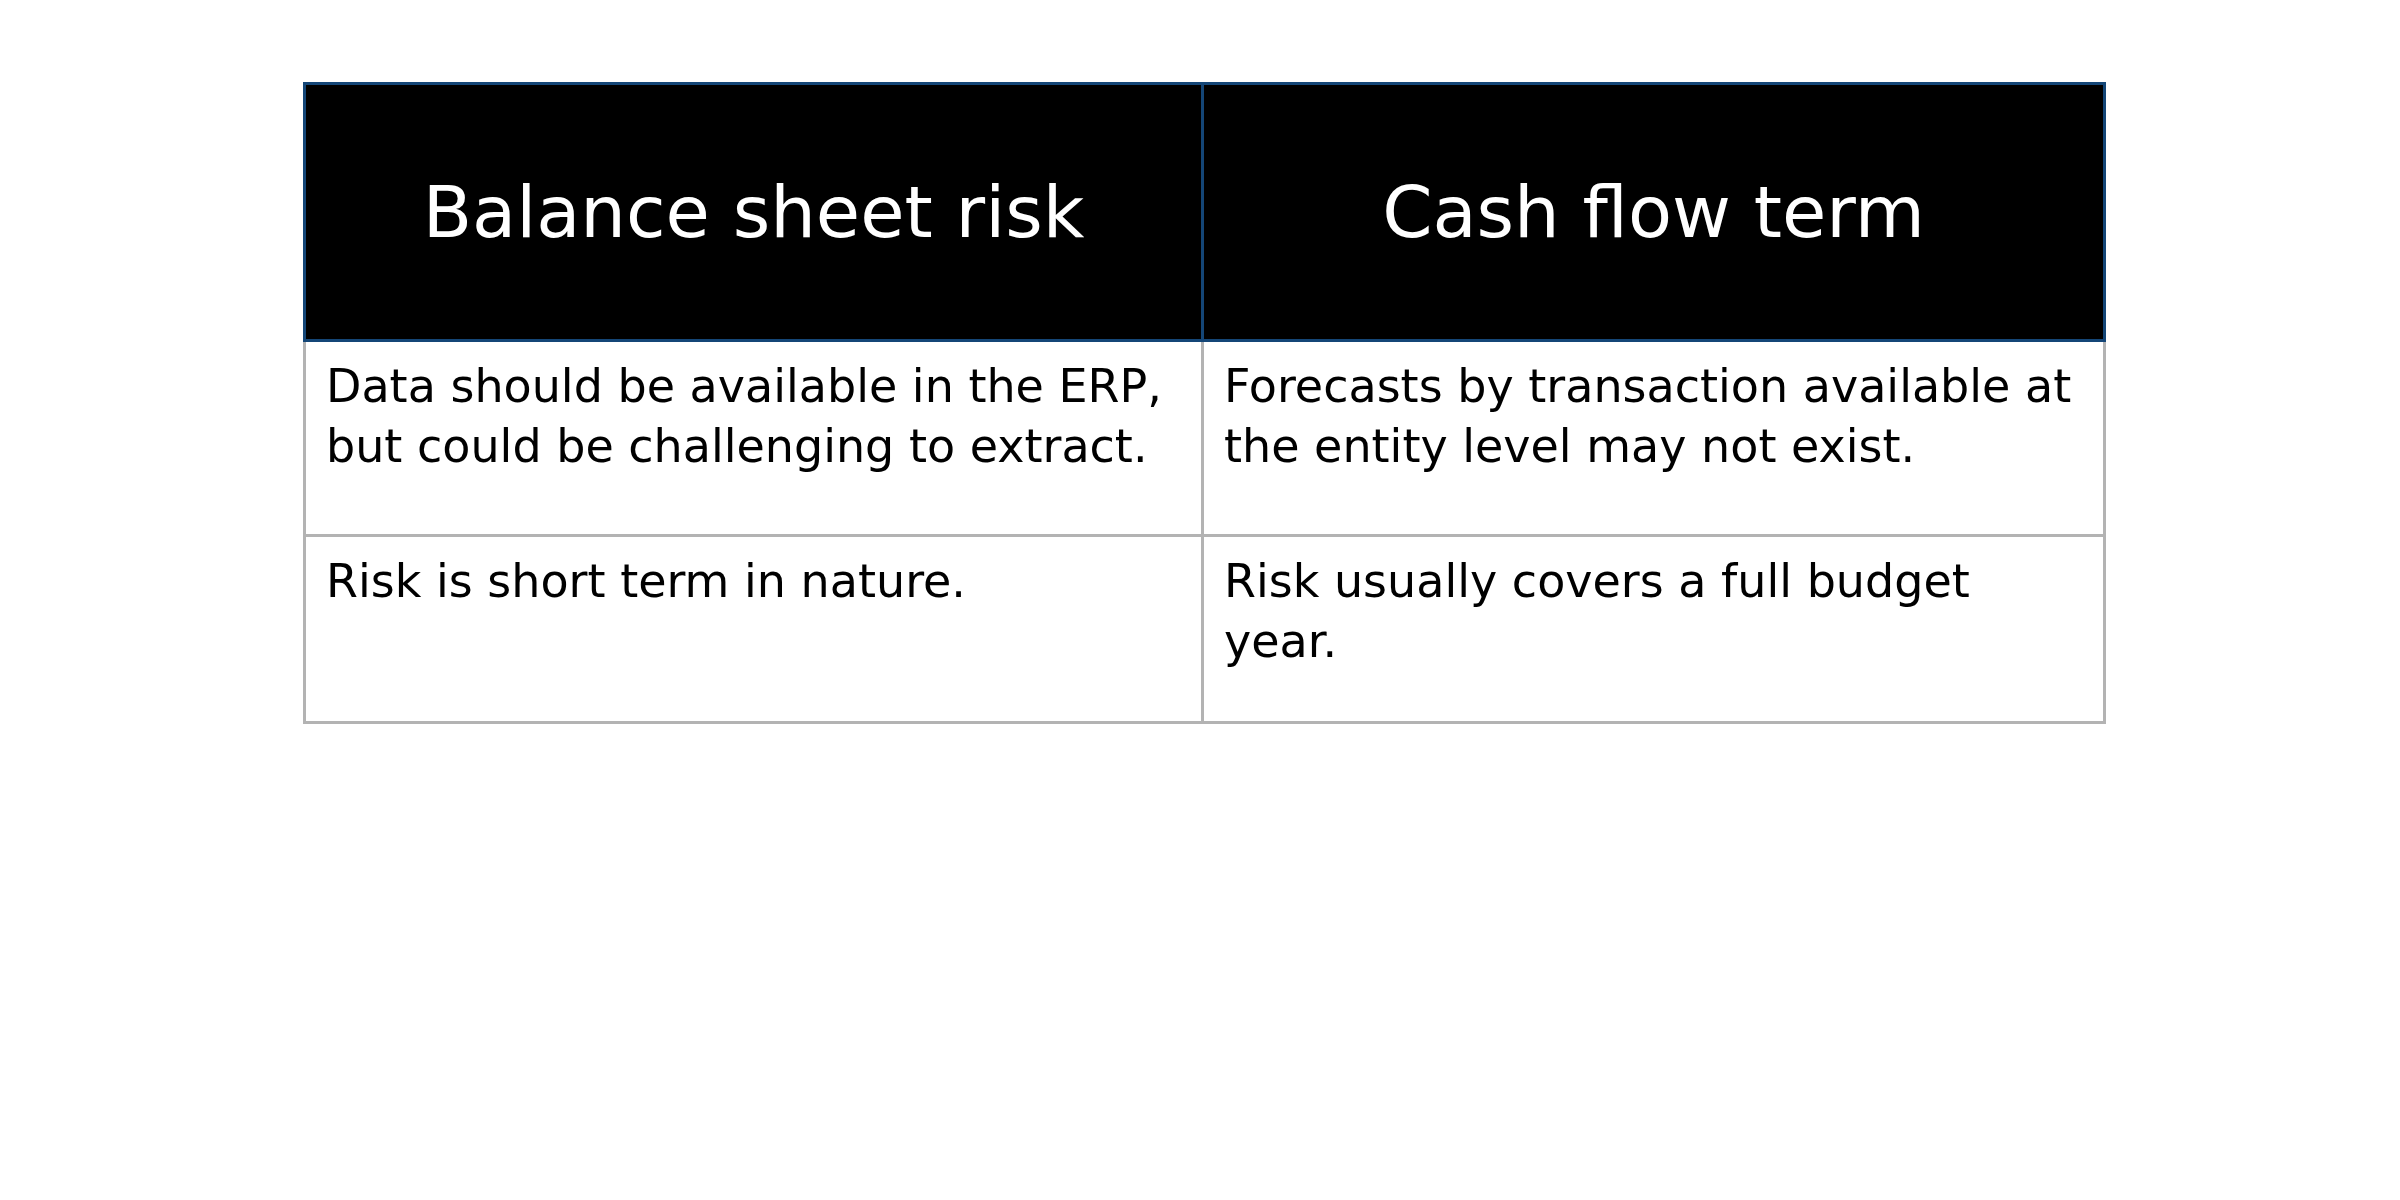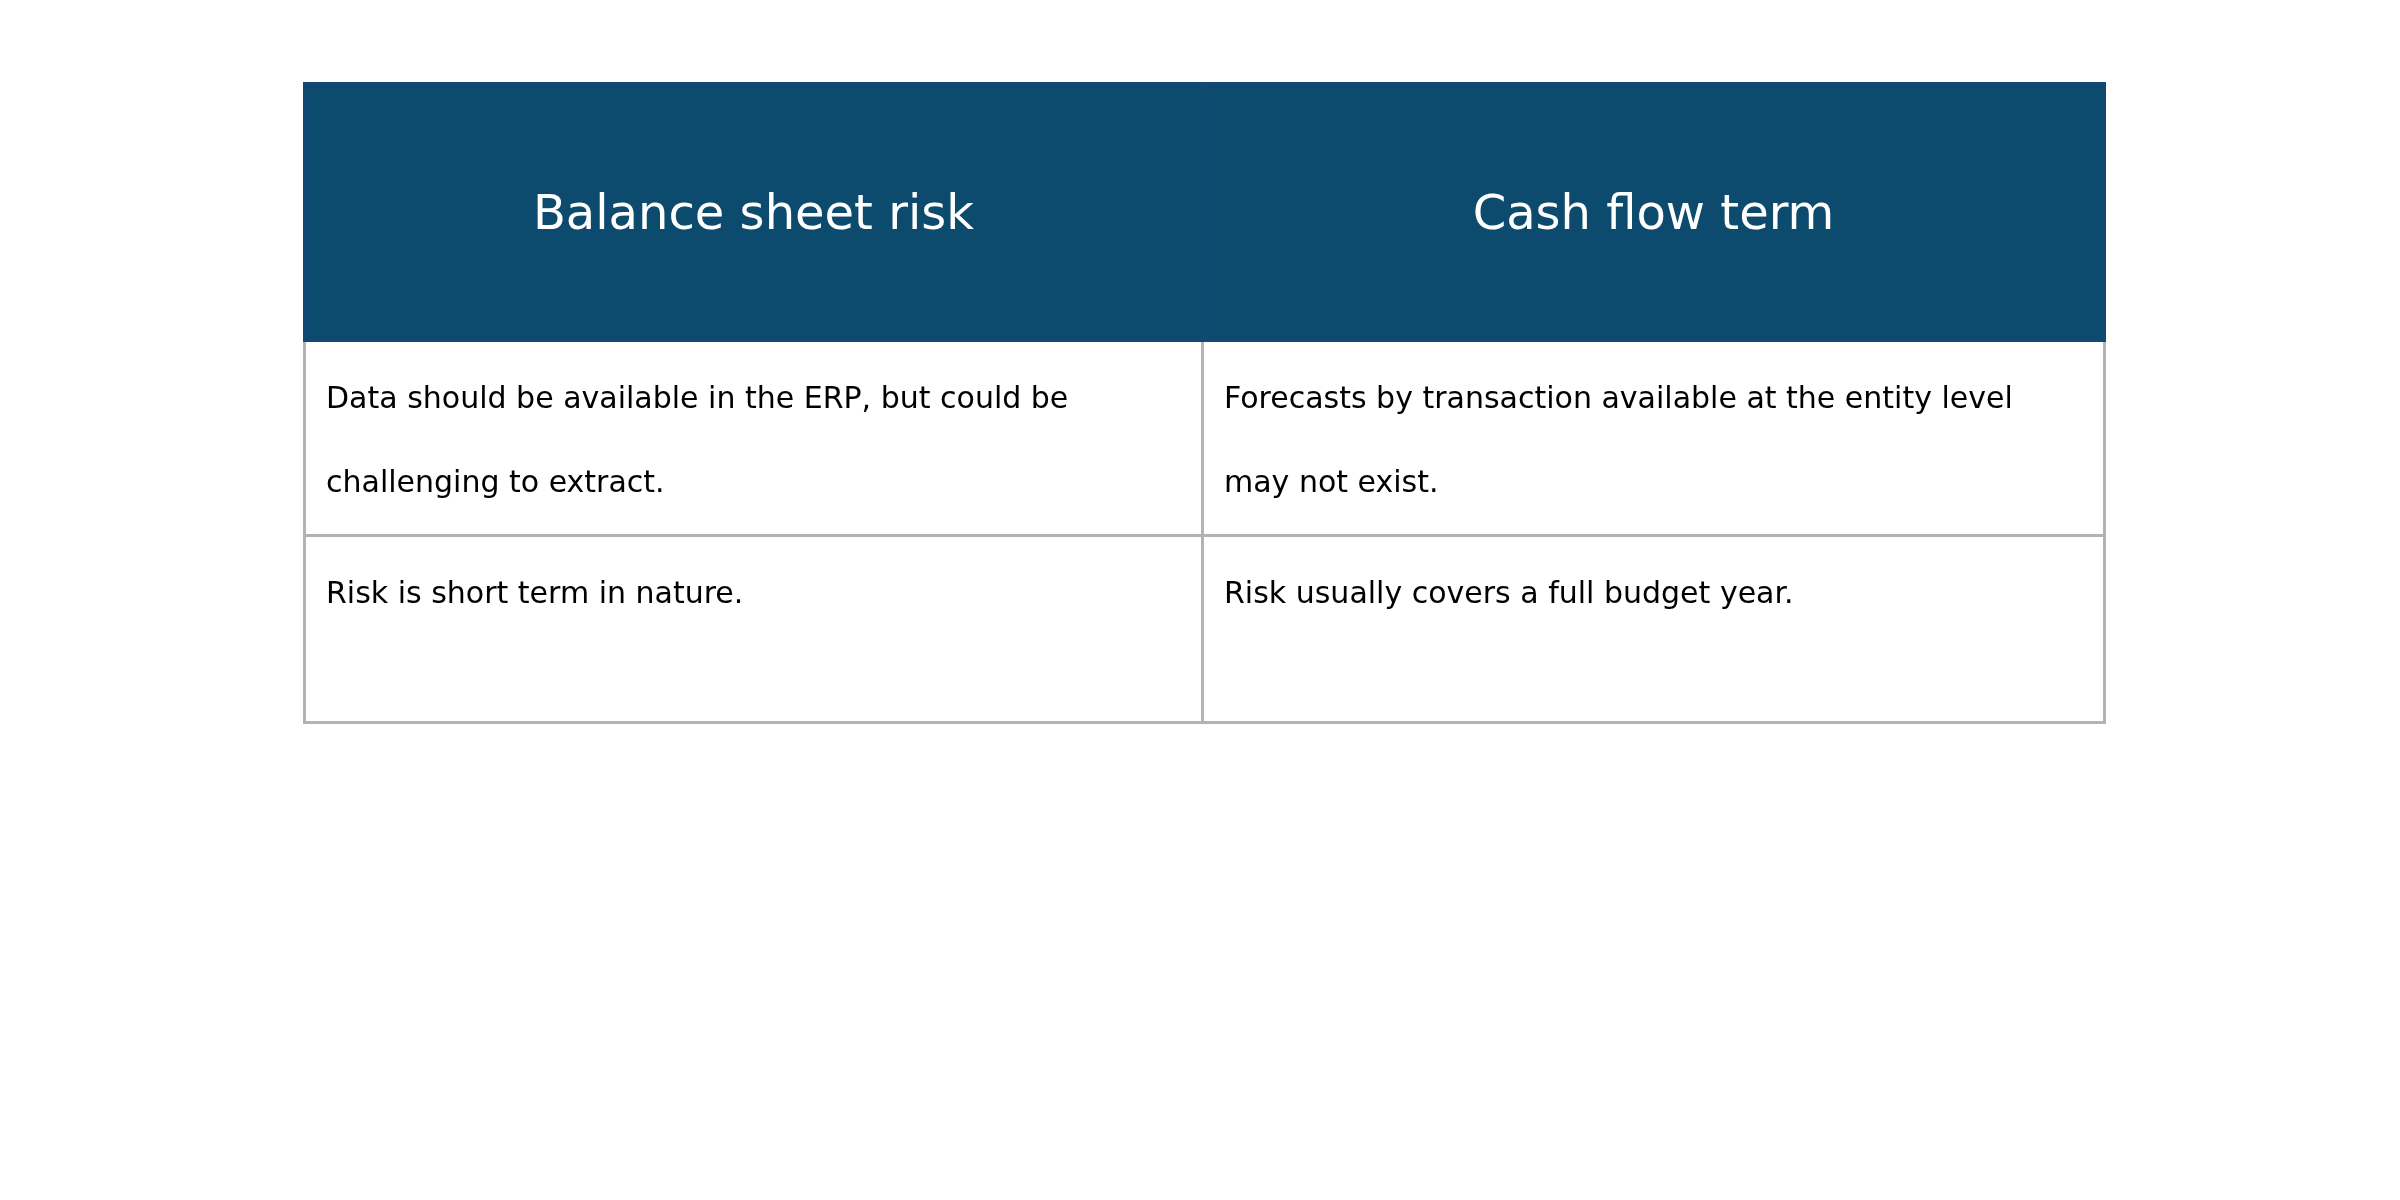--- a/index.html
+++ b/index.html
@@ -2,25 +2,25 @@
 <html><head>
   <meta charset="utf-8">
   <style>
     html, body { margin: 0; padding: 0; background: #ffffff; }
     body { width: 2400px; height: 1200px; position: relative; overflow: hidden;
            font-family: "DejaVu Sans", "Liberation Sans", sans-serif; }
     .tbl { position: absolute; left: 303px; top: 82px; width: 1800px;
            border-collapse: collapse; table-layout: fixed; }
     .tbl col.c1 { width: 898px; }
     .tbl col.c2 { width: 902px; }
-    .tbl th { background: #0c4a6e; color: #ffffff; font-weight: normal;
-              font-size: 48px; height: 254px; text-align: center; vertical-align: middle;
+    .tbl th { background: #000000; color: #ffffff; font-weight: normal;
+              font-size: 72px; height: 254px; text-align: center; vertical-align: middle;
               padding: 0; border: 3px solid #144677; letter-spacing: 0px; margin-left: 36px; }
     .tbl td { border: 3px solid #b3b3b3; vertical-align: top; color: #000000;
-              font-size: 30px; line-height: 84px; padding: 14px 20px 0 20px;
+              font-size: 46px; line-height: 60px; padding: 14px 20px 0 20px;
               text-align: left; }
     .tbl tr.r1 td { height: 178px; }
     .tbl tr.r2 td { height: 170px; }
     .tbl tr.r3 td { height: 167px; }
     .tbl tr.r4 td { height: 239px; }
   </style>
 </head>
 <body>
 
 <table class="tbl">

